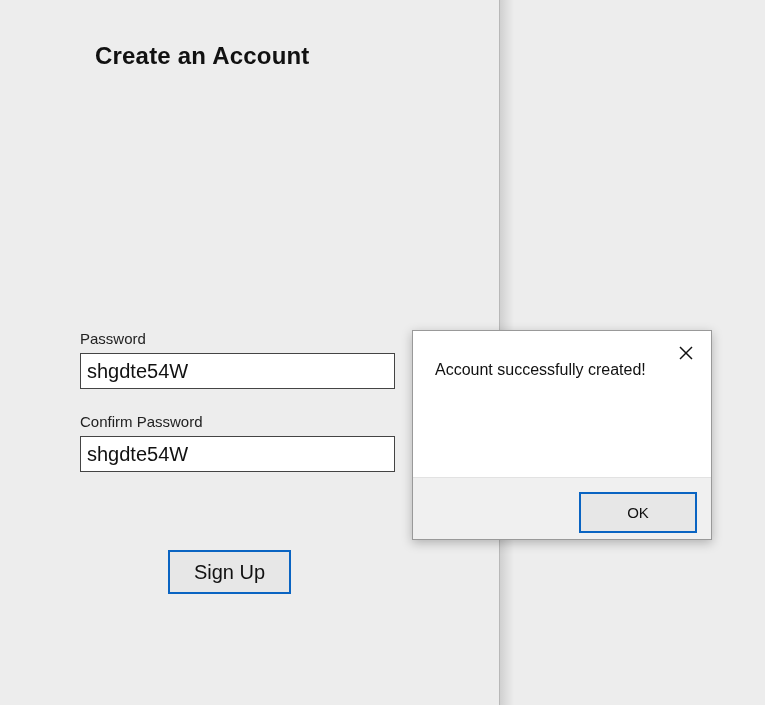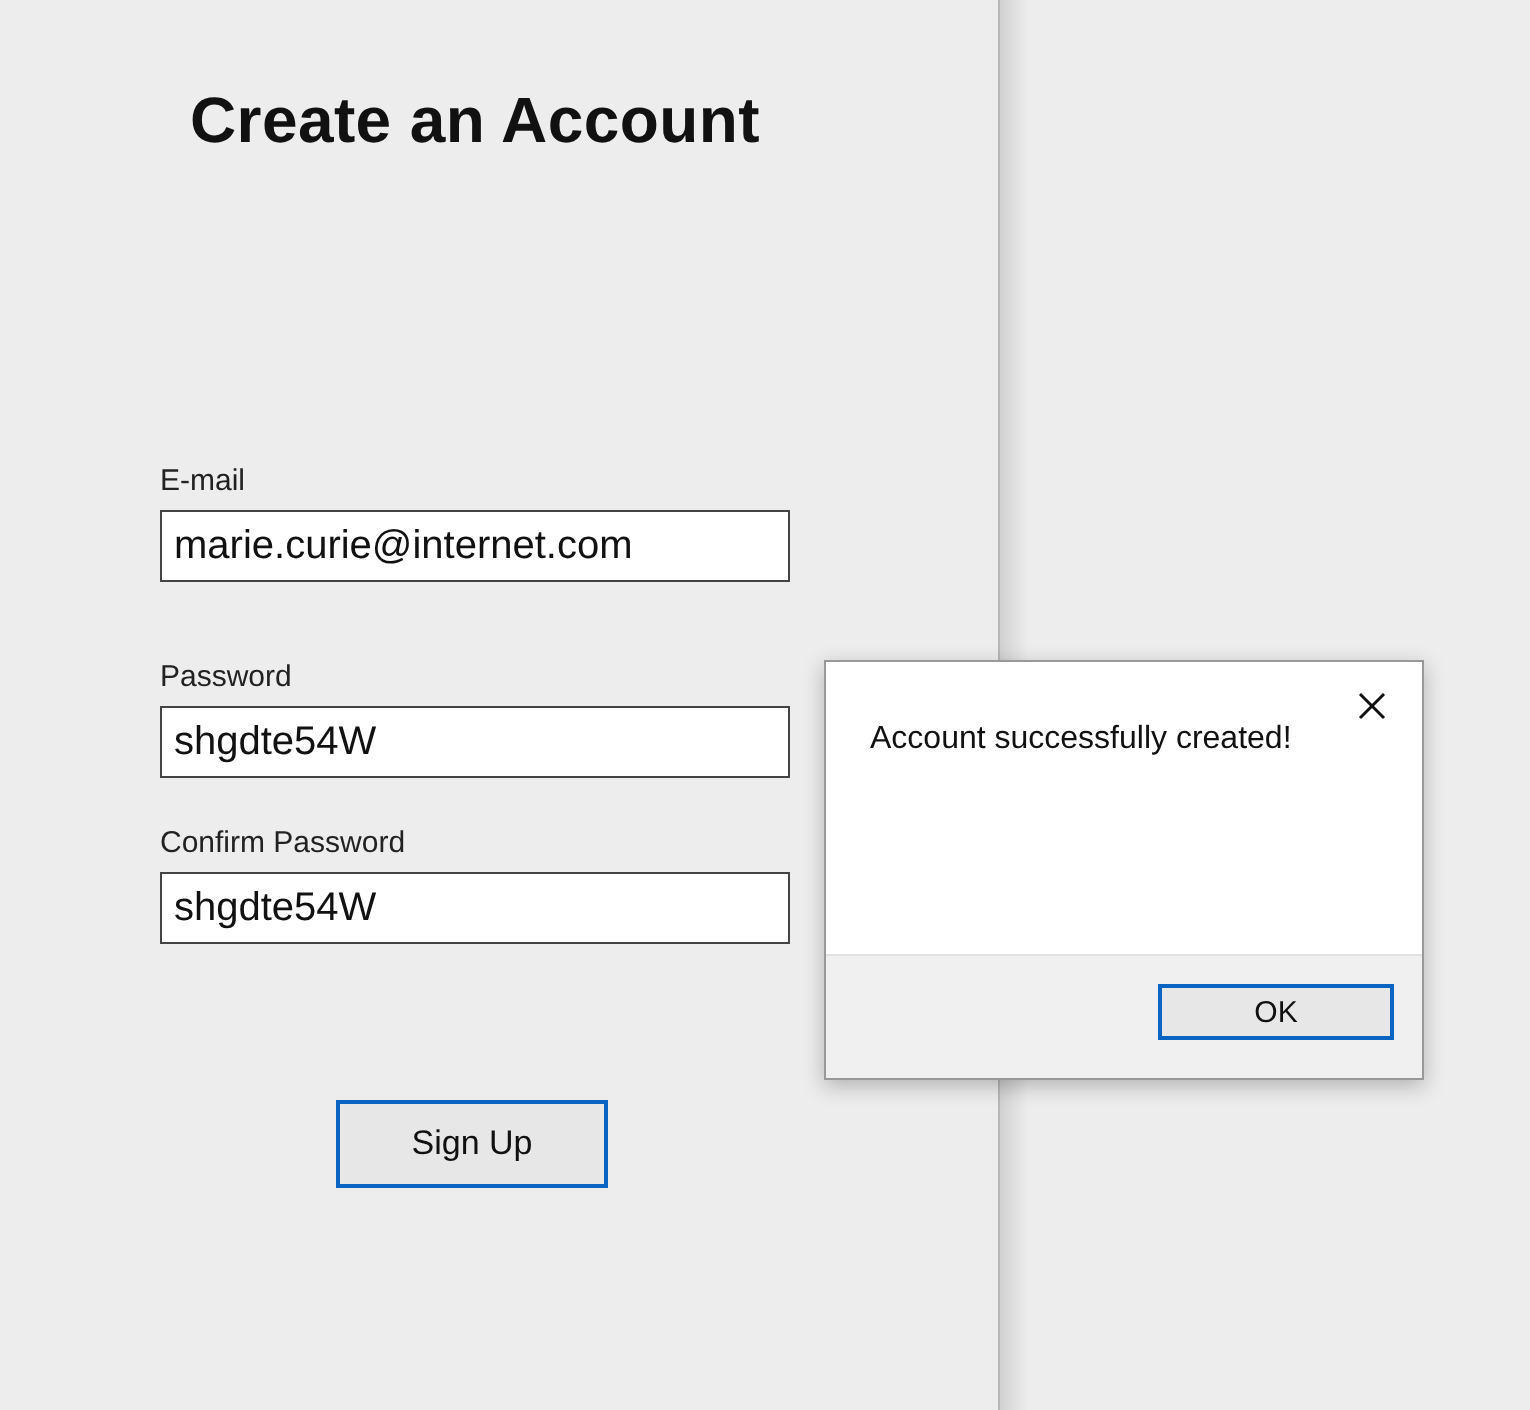--- a/index.html
+++ b/index.html
@@ -34,21 +34,21 @@
       left: 514px;
       top: 0;
       right: 0;
       bottom: 0;
       background: #ededed;
     }
     .title {
       position: absolute;
       left: 95px;
       top: 42px;
-      font-size: 32px;
+      font-size: 24px;
       font-weight: bold;
       color: #111;
       letter-spacing: 0.2px;
     }
     .field-group {
       position: absolute;
       left: 80px;
     }
     .fg-name { top: 142px; }
     .fg-email { top: 232px; }
@@ -68,25 +68,25 @@
       font-size: 20px;
       color: #111;
       padding: 2px 6px;
       outline: none;
       font-family: Arial, sans-serif;
     }
     .signup-btn {
       position: absolute;
       left: 168px;
       top: 550px;
-      width: 136px;
+      width: 123px;
       height: 44px;
       background: #e7e7e7;
       border: 2.5px solid #0a64c2;
-      font-size: 17px;
+      font-size: 20px;
       color: #111;
       cursor: pointer;
       font-family: Arial, sans-serif;
     }
     .dialog {
       position: absolute;
       left: 412px;
       top: 330px;
       width: 300px;
       height: 210px;
@@ -131,40 +131,36 @@
       bottom: 0;
       height: 62px;
       background: #f0f0f0;
       border-top: 1px solid #e2e2e2;
     }
     .dialog-ok {
       position: absolute;
       right: 14px;
       top: 14px;
       width: 118px;
-      height: 28px;
+      height: 41px;
       background: #e7e7e7;
       border: 2.5px solid #0a64c2;
       font-size: 15px;
       color: #111;
       cursor: pointer;
       font-family: Arial, sans-serif;
     }
   </style>
 </head>
 <body>
 
 <div class="panel">
   <div class="title">Create an Account</div>
 
 
-  <div class="field-group fg-email">
-    <span class="label">E-mail</span>
-    <input class="text-input" type="text" value="marie.curie@internet.com" style="">
-  </div>
 
   <div class="field-group fg-password">
     <span class="label">Password</span>
     <input class="text-input" type="text" value="shgdte54W" style="">
   </div>
 
   <div class="field-group fg-confirm">
     <span class="label">Confirm Password</span>
     <input class="text-input" type="text" value="shgdte54W" style="">
   </div>

